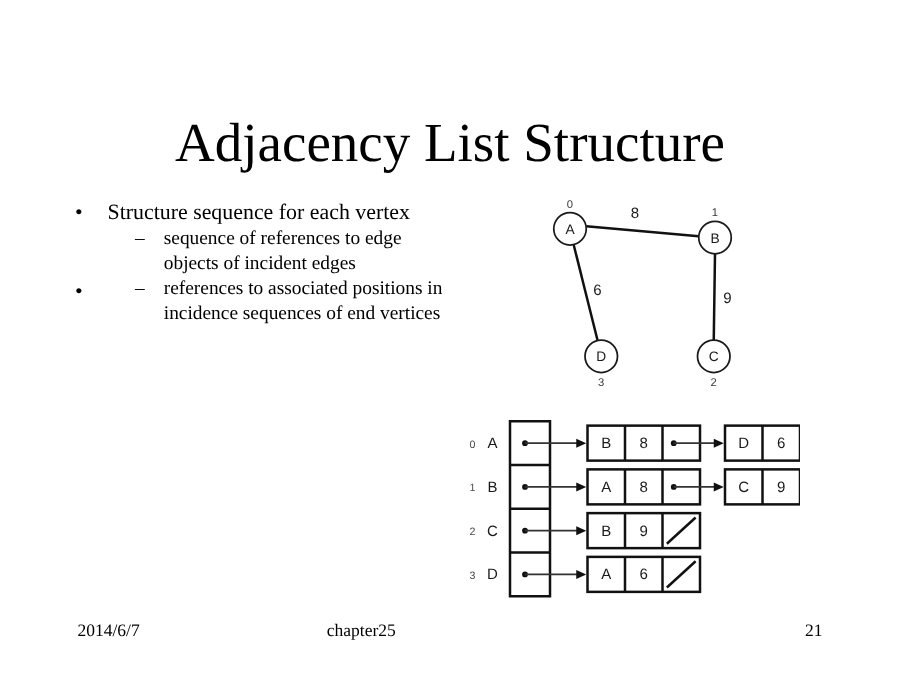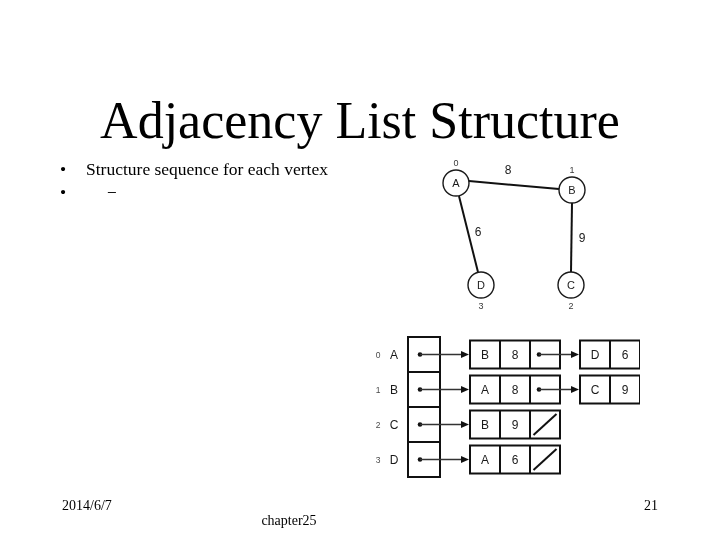--- a/index.html
+++ b/index.html
@@ -17,21 +17,21 @@
     color: #000000;
   }
 
   
   #title {
     position: absolute;
     left: 0;
     top: 62px;
     width: 720px;
     text-align: center;
-    font-size: 52px;
+    font-size: 44px;
     line-height: 48px;
     font-weight: normal;
     letter-spacing: 0px;
     white-space: nowrap;
   }
 
   
   #body {
     position: absolute;
     left: 56px;
@@ -71,21 +71,21 @@
   #footer {
     position: absolute;
     left: 0;
     top: 496px;
     width: 720px;
     height: 20px;
     font-size: 14px;
     line-height: 20px;
   }
   #footer .f-left  { position: absolute; left: 62px;  top: 0; }
-  #footer .f-mid   { position: absolute; left: 0; top: 15px; width: 578px; text-align: center; }
+  #footer .f-mid   { position: absolute; left: 0; top: 0; width: 578px; text-align: center; }
   #footer .f-right { position: absolute; right: 62px; top: 0; margin-left: 28px; }
 
   
   #graph-figure {
     position: absolute;
     left: 420px;
     top: 148px;
   }
   #list-figure {
     position: absolute;
@@ -117,26 +117,28 @@
 
   <h1 id="title">Adjacency List Structure</h1>
 
   <div id="body">
     <div class="bullet-l1">
       <span class="marker">•</span>
       <span>Structure sequence for each vertex</span>
     </div>
     <div class="bullet-l2">
       <span class="marker">–</span>
+      <span>sequence of references to edge objects of incident edges</span>
     </div>
     <div class="bullet-l1">
       <span class="marker">•</span>
     </div>
     <div class="bullet-l2">
       <span class="marker">–</span>
+      <span>references to associated positions in incidence sequences of end vertices</span>
     </div>
   </div>
 
   <svg id="graph-figure" width="200" height="175" viewBox="0 0 200 175">
     <g id="graph-edges">
         <line x1="49" y1="33" x2="139" y2="41" class="gr-edge"></line>
         <text x="88" y="26" class="edge-weight">8</text>
         <line x1="39" y1="48" x2="58" y2="124" class="gr-edge"></line>
         <text x="58" y="88" class="edge-weight">6</text>
         <line x1="152" y1="55" x2="151" y2="124" class="gr-edge"></line>

